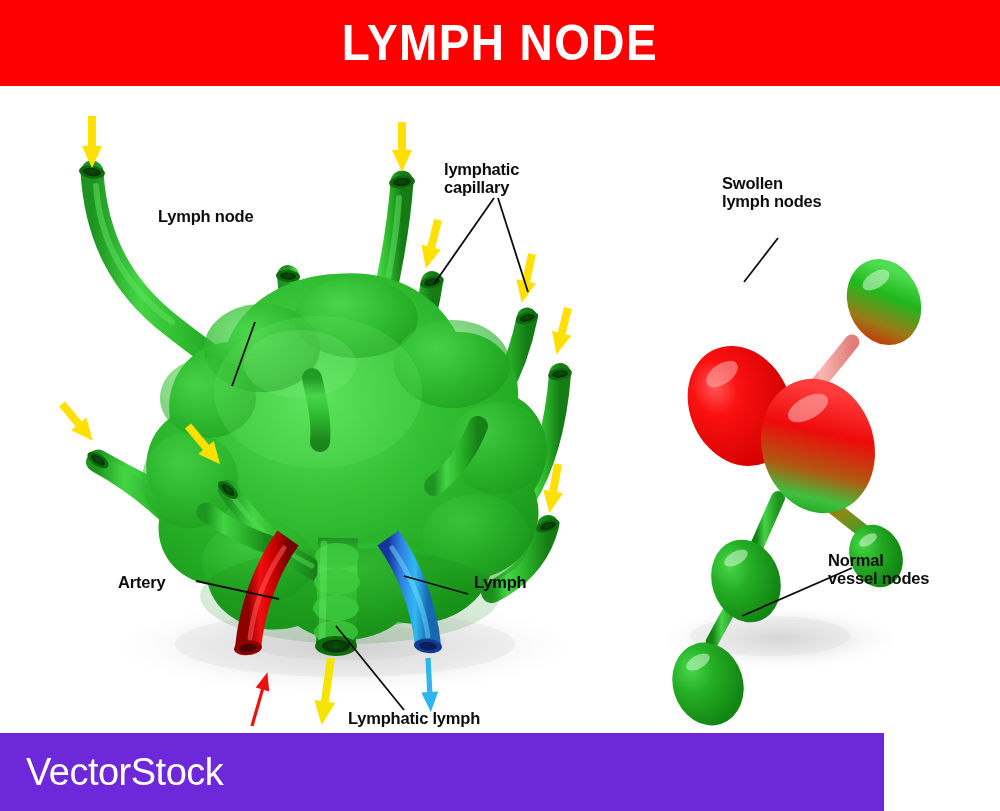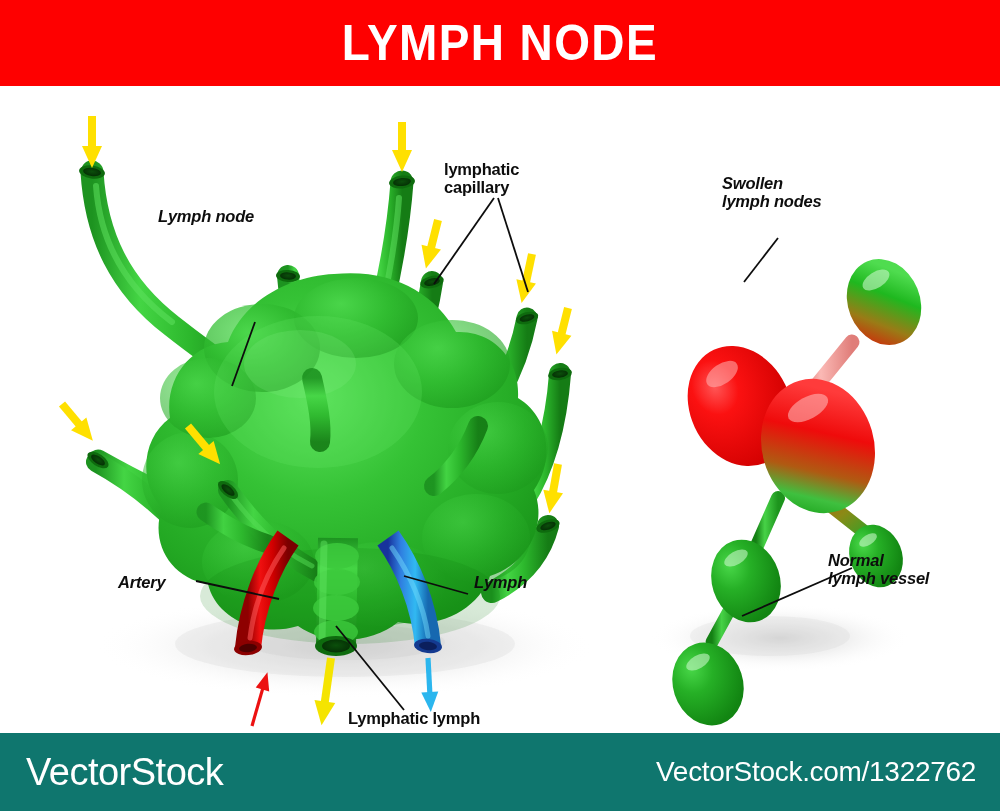--- a/index.html
+++ b/index.html
@@ -52,37 +52,37 @@
     position: absolute;
     font-family: "Liberation Sans", sans-serif;
     font-weight: bold;
     font-size: 16.5px;
     color: #0d0d0d;
     line-height: 1.12;
     white-space: pre-line;
     letter-spacing: -0.2px;
   }
   .label.center { text-align: left; }
-  .label.left   { text-align: left; font-style: italic; }
+  .label.left   { text-align: left; }
 
   #label-lymph-node       { left: 158px; top: 207px; }
   #label-lymphatic-capillary { left: 444px; top: 160px; }
   #label-artery           { left: 118px; top: 573px; }
   #label-vein             { left: 474px; top: 573px; }
   #label-lymphatic-vessel { left: 348px; top: 709px; }
   #label-swollen          { left: 722px; top: 174px; }
   #label-normal           { left: 828px; top: 551px; }
 
   
   #footer-bar {
     position: absolute;
     left: 0; top: 733px;
-    width: 1000px;
+    width: 884px;
     height: 78px;
-    background: #0f766e;
+    background: #6d28d9;
   }
   #footer-brand {
     position: absolute;
     left: 26px;
     top: 50%;
     transform: translateY(-50%);
     color: #ffffff;
     font-family: "Liberation Sans Narrow", "Liberation Sans", sans-serif;
     font-size: 38px;
     letter-spacing: -0.5px;
@@ -449,18 +449,17 @@
 
 <div class="label left" id="label-lymph-node">Lymph node</div>
 <div class="label center" id="label-lymphatic-capillary">lymphatic
 capillary</div>
 <div class="label left" id="label-artery">Artery</div>
 <div class="label left" id="label-vein">Lymph</div>
 <div class="label center" id="label-lymphatic-vessel">Lymphatic lymph</div>
 <div class="label left" id="label-swollen">Swollen
 lymph nodes</div>
 <div class="label left" id="label-normal">Normal
-lymph vessel</div>
+vessel nodes</div>
 
 <div id="footer-bar">
   <div id="footer-brand">VectorStock</div>
-  <div id="footer-url">VectorStock.com/1322762</div>
 </div>
 
 </body></html>

